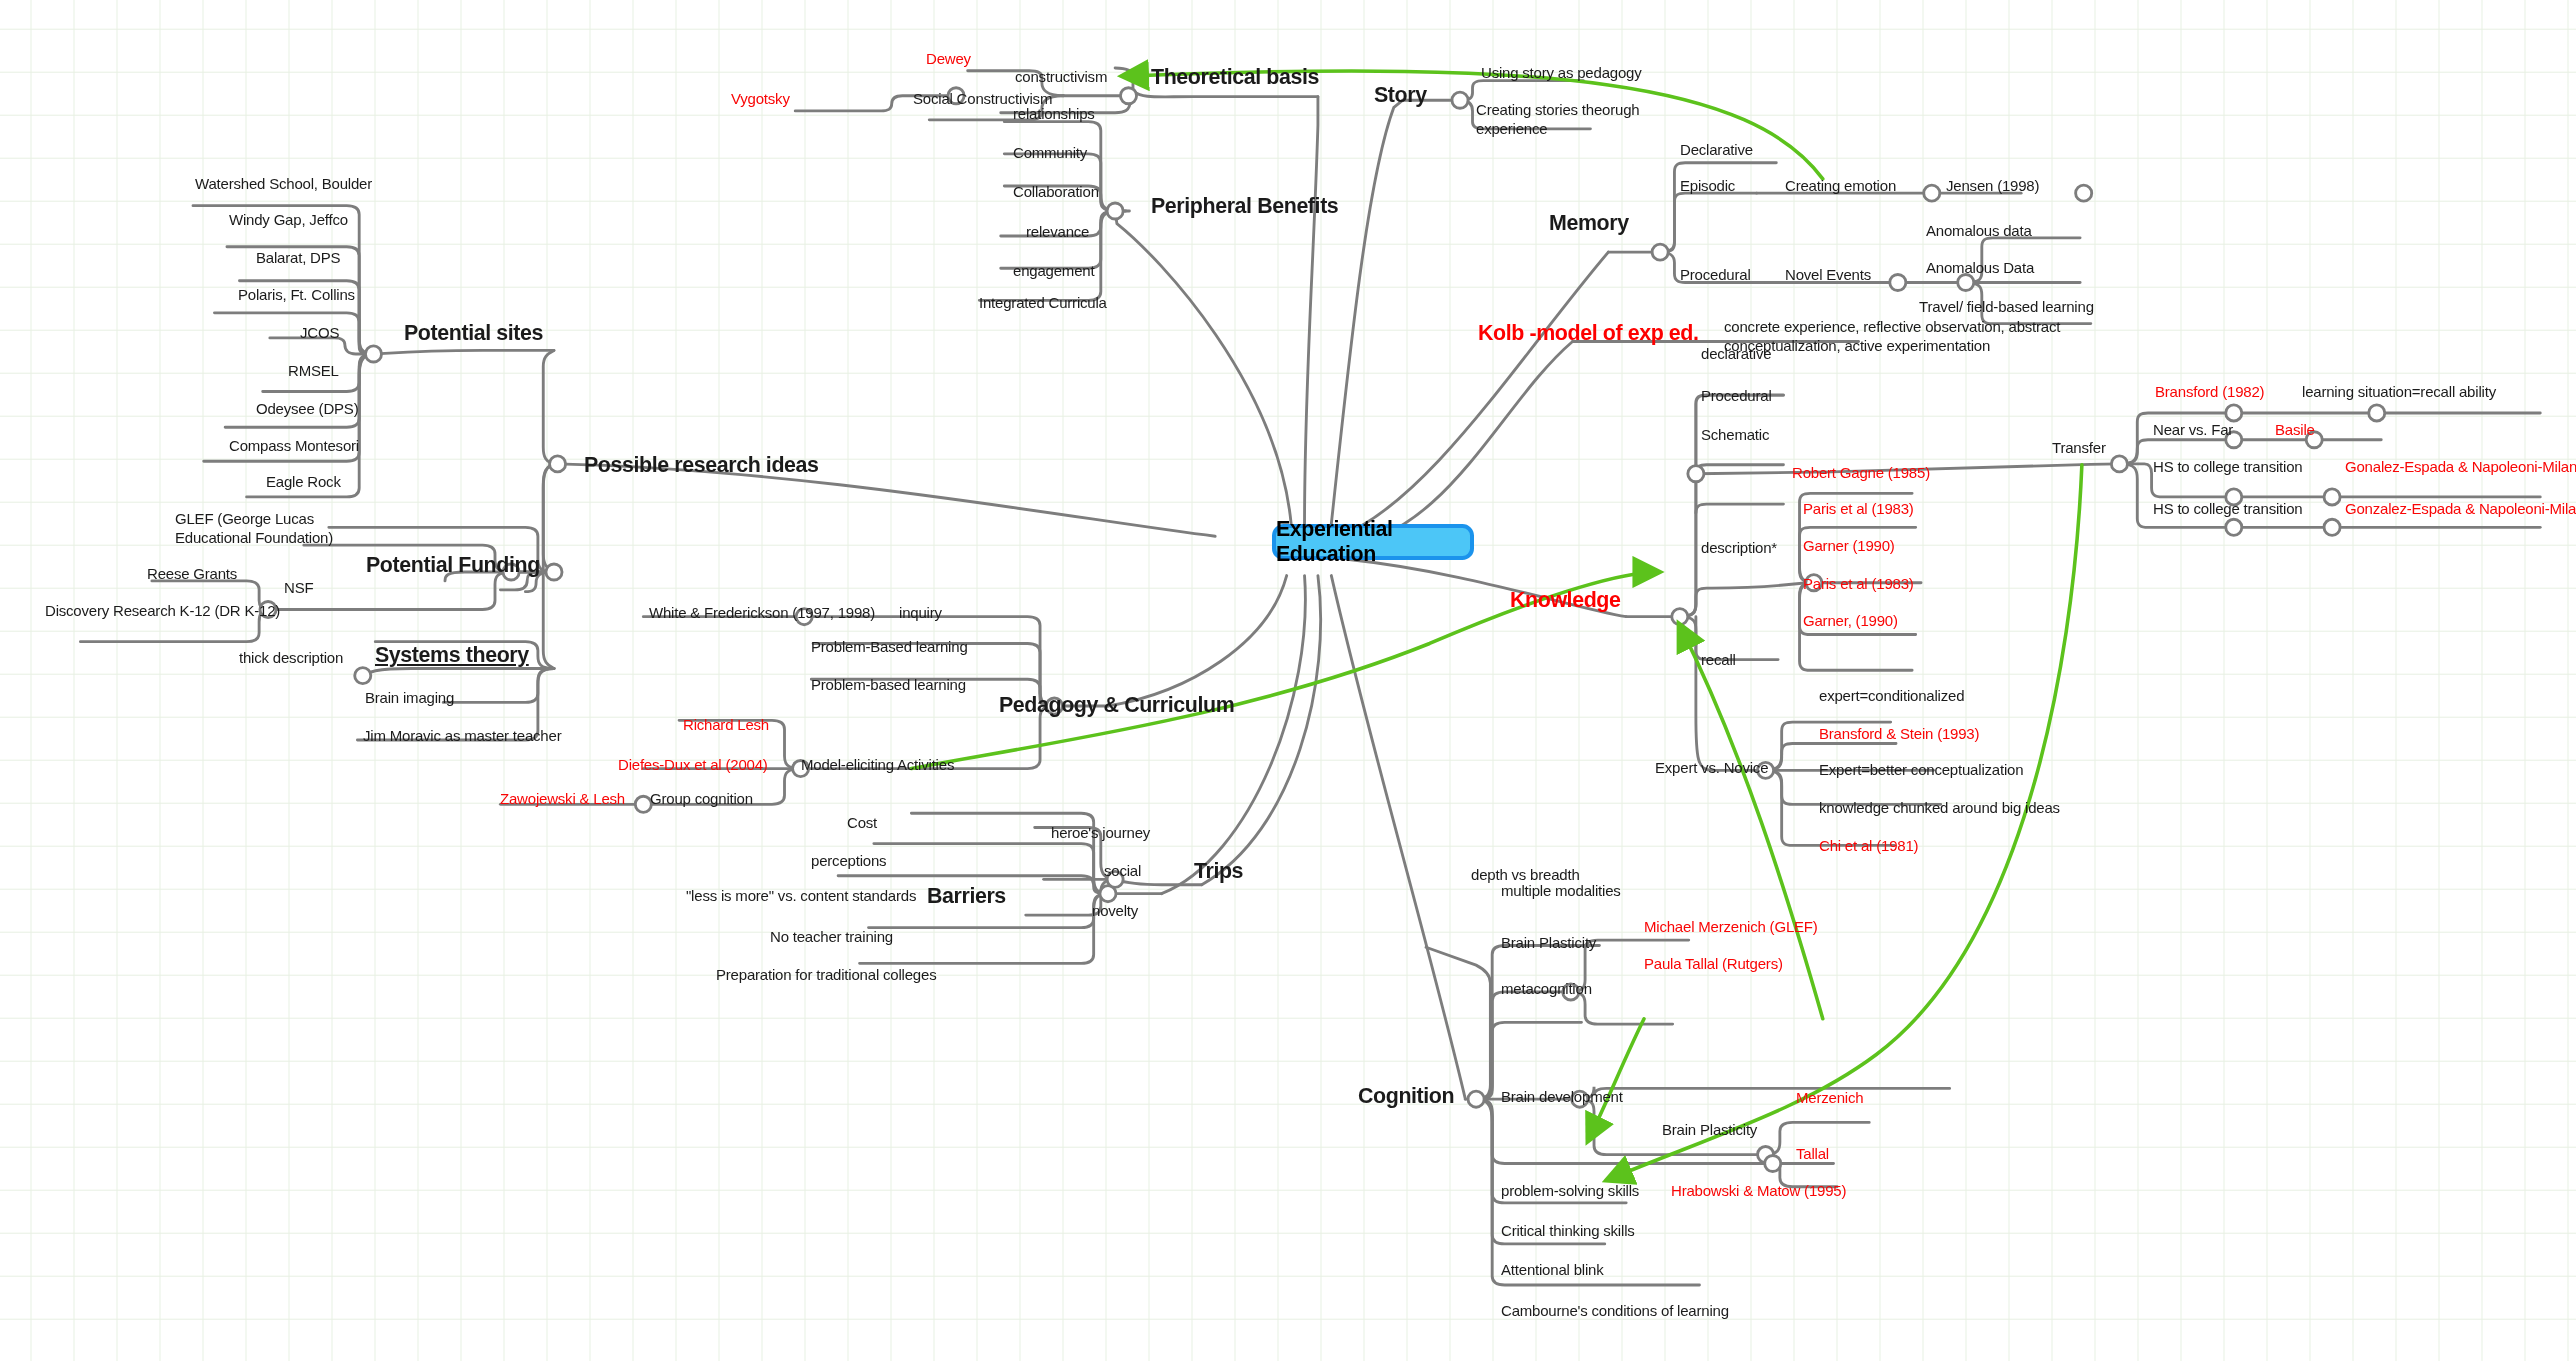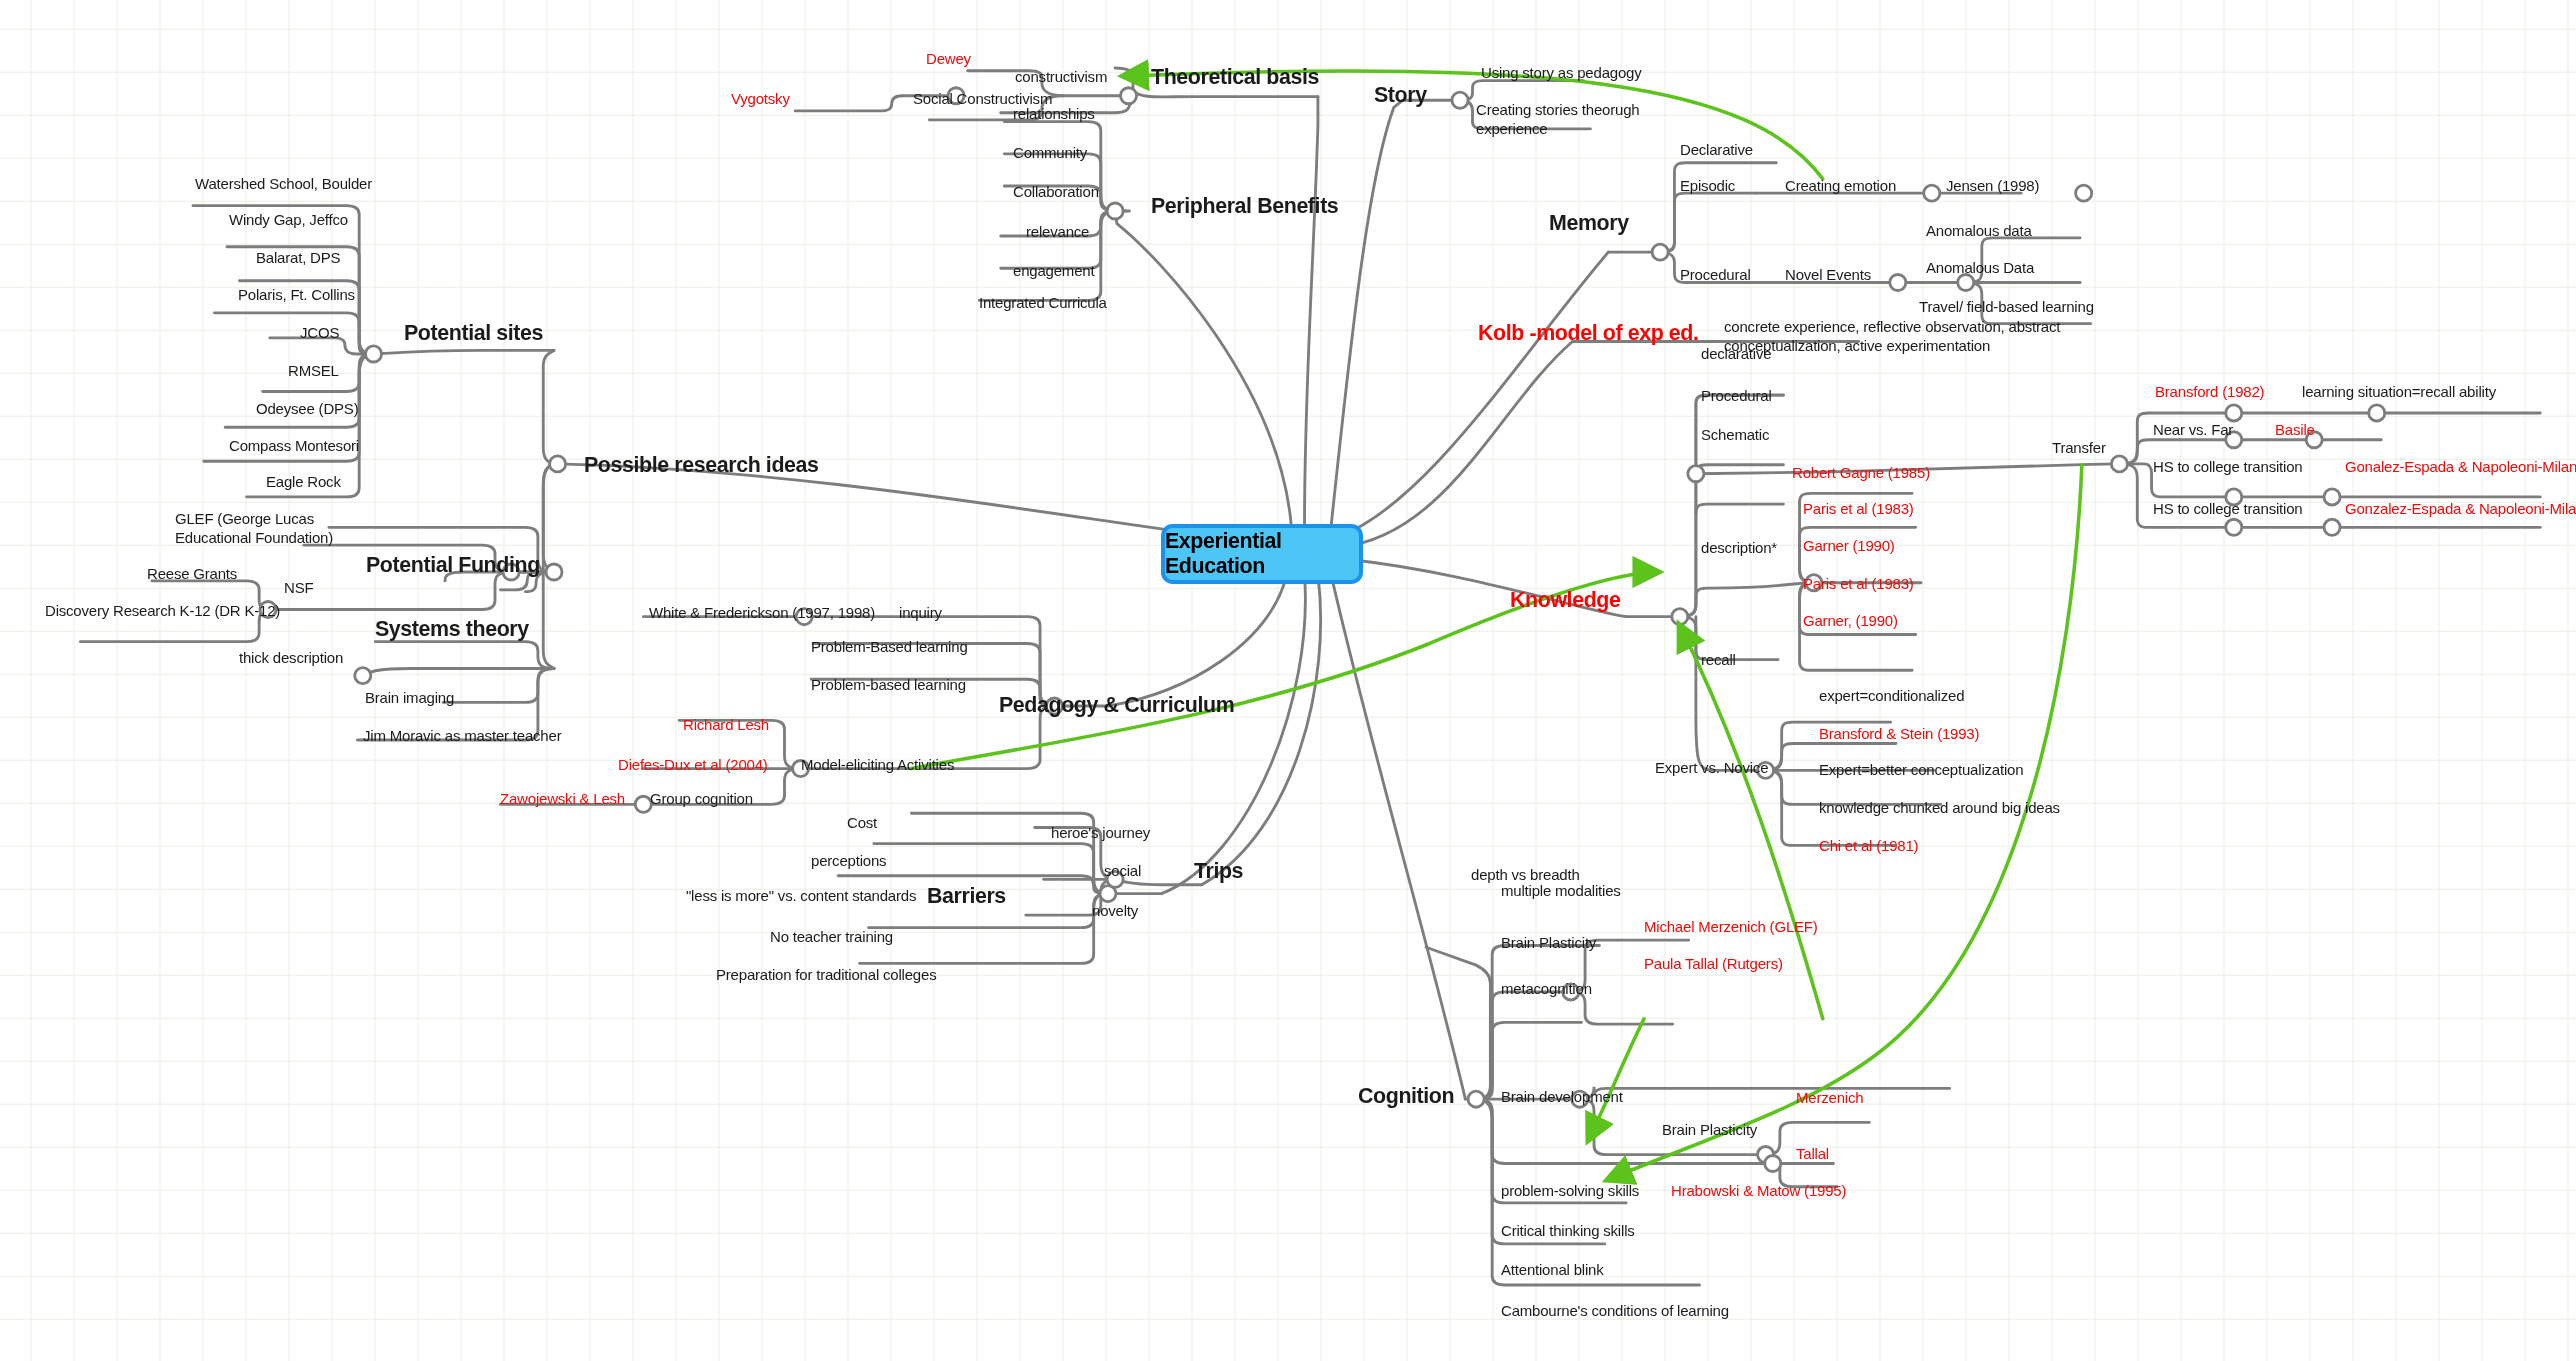--- a/index.html
+++ b/index.html
@@ -37,24 +37,24 @@
   }
   .node.red { color: #f90606; }
   .node.big {
     font-size: 21.4px;
     font-weight: bold;
     letter-spacing: -0.4px;
   }
   .node.big.red { color: #fd0000; }
   #root-node {
     position: absolute;
-    left: 1161px;
+    left: 1272px;
     top: 524px;
     width: 202px;
-    height: 60px;
+    height: 36px;
     box-sizing: border-box;
     border-radius: 11.6px;
     background: #4cc6f7;
     border: 4.5px solid #1b93ec;
     display: flex;
     align-items: center;
     justify-content: center;
     color: #000;
     font-size: 21.4px;
     font-weight: bold;
@@ -404,21 +404,21 @@
   <div class="node" style="left:229px; top:436px;">Compass Montesori</div>
   <div class="node" style="left:266px; top:472px;">Eagle Rock</div>
 
   <div class="node big" style="left:366px; top:552px;">Potential Funding</div>
   <div class="node" style="left:175px; top:509px;">GLEF (George Lucas
 Educational Foundation)</div>
   <div class="node" style="left:284px; top:578px;">NSF</div>
   <div class="node" style="left:147px; top:564px;">Reese Grants</div>
   <div class="node" style="left:45px; top:601px;">Discovery Research K-12 (DR K-12)</div>
 
-  <div class="node big" style="left:375px; top:616px;">Systems theory</div>
+  <div class="node big" style="left:375px; top:642px;text-decoration:underline;">Systems theory</div>
   <div class="node" style="left:239px; top:648px;">thick description</div>
   <div class="node" style="left:365px; top:688px;">Brain imaging</div>
   <div class="node" style="left:363px; top:726px;">Jim Moravic as master teacher</div>
 
   <div class="node big" style="left:999px; top:692px;">Pedagogy &amp; Curriculum</div>
   <div class="node" style="left:899px; top:603px;">inquiry</div>
   <div class="node" style="left:649px; top:603px;">White &amp; Frederickson (1997, 1998)</div>
   <div class="node" style="left:811px; top:637px;">Problem-Based learning</div>
   <div class="node" style="left:811px; top:675px;">Problem-based learning</div>
   <div class="node" style="left:801px; top:755px;">Model-eliciting Activities</div>

